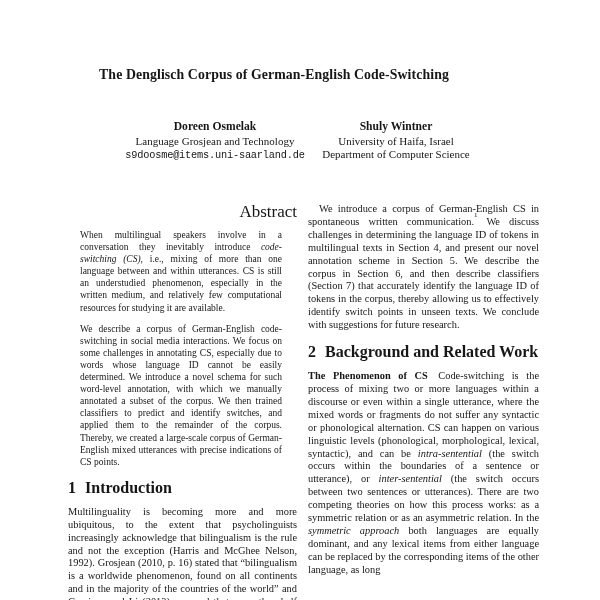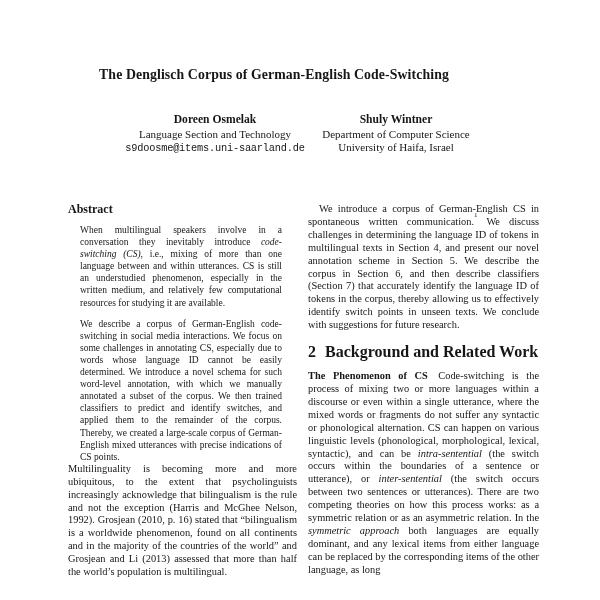--- a/index.html
+++ b/index.html
@@ -5,70 +5,73 @@
   * { margin:0; padding:0; box-sizing:border-box; }
   html, body { width:600px; height:600px; background:#ffffff; }
   .page {
     position:relative; width:600px; height:600px; overflow:hidden;
     font-family:"Liberation Serif", serif; color:#161616; background:#ffffff;
   }
   .title {
     position:absolute; top:67px; left:0; width:548px;
     text-align:center; font-size:13.8px; font-weight:700; letter-spacing:0.1px;
   }
-  .authors { position:absolute; top:113px; left:0; width:532px; height:62px; }
+  .authors { position:absolute; top:120px; left:0; width:532px; height:62px; }
   .author { position:absolute; text-align:center; font-size:11px; line-height:13.6px; }
   .author-1 { left:103px; width:224px; }
   .author-2 { left:288px; width:216px; }
   .author-name { font-weight:700; font-size:11.6px; margin-bottom:1px; }
   .author-email {
     font-family:"Liberation Mono", monospace; font-size:10.3px;
     letter-spacing:-0.2px; margin-top:1px; white-space:nowrap;
   }
   .columns { position:absolute; top:202px; left:68px; width:471px; display:flex; gap:11px; }
   .col-left  { width:229px; }
   .col-right { width:231px; }
   p { text-align:justify; }
-  .abstract-heading { text-align:left; font-weight:700; font-size:12px; margin-bottom:7px; }
+  .abstract-heading { text-align:right; font-weight:400; font-size:17px; margin-bottom:7px; }
   .abstract-par { margin:0 15px 0 12px; font-size:9.5px; line-height:12.1px; }
   .abstract-par + .abstract-par { margin-top:9px; }
   .section-heading { font-weight:700; font-size:16px; margin:11px 0 9px; white-space:nowrap; }
   .sec-num { display:inline-block; min-width:17px; }
   .body-par { font-size:10.4px; line-height:12.9px; }
   .indent-first { text-indent:11px; }
   .col-right > .body-par:first-child { margin-top:1px; }
   sup { font-size:7px; line-height:0; position:relative; top:-3.5px; }
 </style>
 </head>
 <body>
 
 <div class="page">
 
   <h1 class="title">The Denglisch Corpus of German-English Code-Switching</h1>
 
   <div class="authors">
     <div class="author author-1">
       <div class="author-name">Doreen Osmelak</div>
-      <div class="author-affil">Language Section and Technology</div>
+      <div class="author-affil">Language Grosjean and Technology</div>
       <div class="author-email">s9doosme@items.uni-saarland.de</div>
     </div>
     <div class="author author-2">
       <div class="author-name">Shuly Wintner</div>
+      <div class="author-affil">University of Haifa, Israel</div>
       <div class="author-affil">Department of Computer Science</div>
-      <div class="author-affil">University of Haifa, Israel</div>
     </div>
   </div>
 
   <div class="columns">
 
     <div class="col col-left">
       <div class="abstract-heading">Abstract</div>
       <p class="abstract-par"><span>When multilingual speakers involve in a conversation they inevitably introduce </span><span style="font-style: italic;">code-switching (CS)</span><span>, i.e., mixing of more than one language between and within utterances. CS is still an understudied phenomenon, especially in the written medium, and relatively few computational resources for studying it are available.</span></p>
       <p class="abstract-par"><span>We describe a corpus of German-English code-switching in social media interactions. We focus on some challenges in annotating CS, especially due to words whose language ID cannot be easily determined. We introduce a novel schema for such word-level annotation, with which we manually annotated a subset of the corpus. We then trained classifiers to predict and identify switches, and applied them to the remainder of the corpus. Thereby, we created a large-scale corpus of German-English mixed utterances with precise indications of CS points.</span></p>
 
+      <div class="section-heading">
+        <span class="sec-num">1</span><span class="sec-title">Introduction</span>
+      </div>
       <p class="body-par"><span>Multilinguality is becoming more and more ubiquitous, to the extent that psycholinguists increasingly acknowledge that bilingualism is the rule and not the exception (Harris and McGhee Nelson, 1992). Grosjean (2010, p. 16) stated that “bilingualism is a worldwide phenomenon, found on all continents and in the majority of the countries of the world” and Grosjean and Li (2013) assessed that more than half the world’s population is multilingual.</span></p>
     </div>
 
     <div class="col col-right">
       <p class="body-par indent-first"><span>We introduce a corpus of German-English CS in spontaneous written communication.</span><sup>1</sup><span> We discuss challenges in determining the language ID of tokens in multilingual texts in Section 4, and present our novel annotation scheme in Section 5. We describe the corpus in Section 6, and then describe classifiers (Section 7) that accurately identify the language ID of tokens in the corpus, thereby allowing us to effectively identify switch points in unseen texts. We conclude with suggestions for future research.</span></p>
 
       <div class="section-heading">
         <span class="sec-num">2</span><span class="sec-title">Background and Related Work</span>
       </div>
       <p class="body-par"><span style="font-weight: 700;">The Phenomenon of CS</span><span> Code-switching is the process of mixing two or more languages within a discourse or even within a single utterance, where the mixed words or fragments do not suffer any syntactic or phonological alternation. CS can happen on various linguistic levels (phonological, morphological, lexical, syntactic), and can be </span><span style="font-style: italic;">intra-sentential</span><span> (the switch occurs within the boundaries of a sentence or utterance), or </span><span style="font-style: italic;">inter-sentential</span><span> (the switch occurs between two sentences or utterances). There are two competing theories on how this process works: as a symmetric relation or as an asymmetric relation. In the </span><span style="font-style: italic;">symmetric approach</span><span> both languages are equally dominant, and any lexical items from either language can be replaced by the corresponding items of the other language, as long</span></p>

